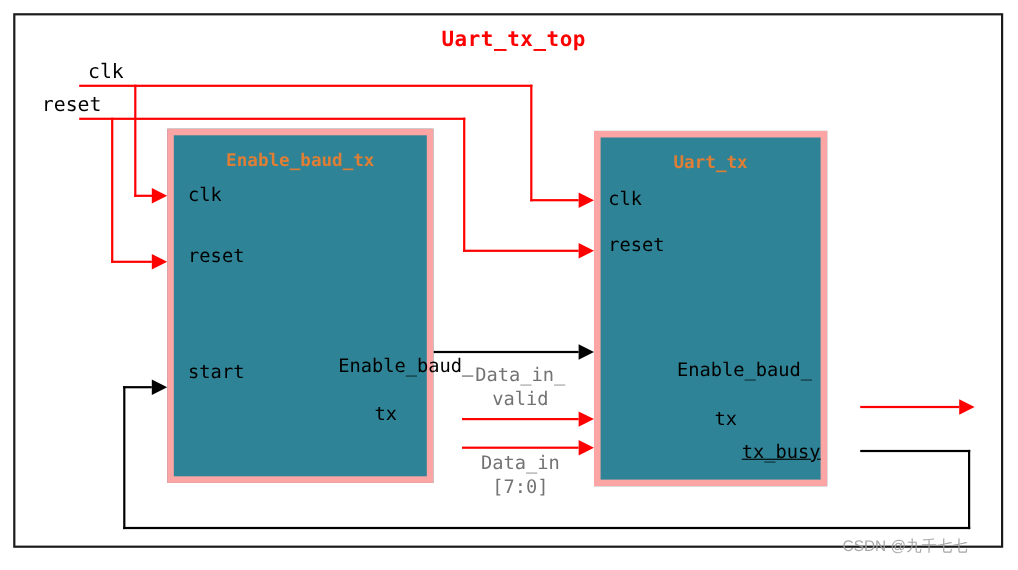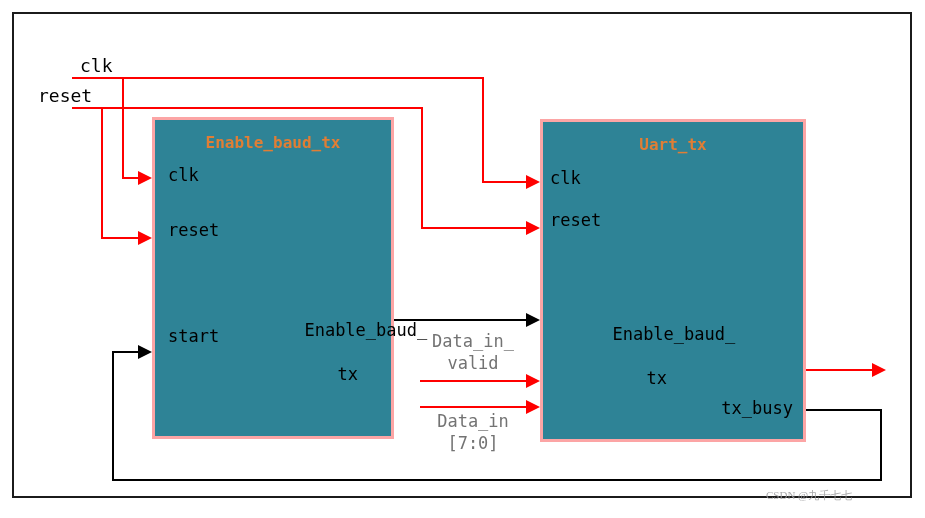--- a/index.html
+++ b/index.html
@@ -11,25 +11,25 @@
   .outer-border {
     position:absolute; left:12px; top:12px; width:896px; height:482px;
     border:2px solid #1b1b1b;
   }
   .diagram-title {
     position:absolute; left:372px; top:25px; width:190px;
     color:#ff0000; font-weight:bold; font-size:19px; text-align:center;
     letter-spacing:0.5px;
   }
   .block {
-    position:absolute; background:#2e8396; border:3px solid #fca5a5;
+    position:absolute; background:#2e8396; border:6px solid #fca5a5;
     box-sizing:border-box;
   }
   .block-enable { left:152px; top:117px; width:242px; height:322px; }
-  .block-uart   { left:540px; top:119px; width:266px; height:323px; }
+  .block-uart   { left:540px; top:119px; width:212px; height:323px; }
   .module-title {
     position:absolute; left:0; top:13px; width:100%;
     color:#e07e35; font-weight:bold; font-size:16px; text-align:center;
   }
   .port {
     position:absolute; color:#000000; font-size:17px; line-height:21px;
     white-space:pre;
   }
   .two-line { text-align:center; line-height:22px; }
   .ext-label {
@@ -45,32 +45,33 @@
   .wire-red { background:#ff0000; }
   .wire-blk { background:#000000; }
   .arr {
     position:absolute; width:0; height:0;
     border-top:7px solid transparent; border-bottom:7px solid transparent;
   }
   .arr-red { border-left:14px solid #ff0000; }
   .arr-blk { border-left:14px solid #000000; }
   .watermark {
     position:absolute; left:766px; top:488px; width:160px;
-    color:#9e9ea0; font-size:11px; opacity:0.9; z-index:10;
-    font-family:Liberation Serif, serif;
+    color:#9e9ea0; font-size:14px; opacity:0.9; z-index:10;
+    font-family:Liberation Sans, sans-serif;
     white-space:nowrap;
   }
 </style>
 </head>
 <body>
 
 <div class="stage">
 
   <div class="outer-border"></div>
 
+  <div class="diagram-title">Uart_tx_top</div>
 
   <div class="ext-label" style="left:80px; top:55px;">clk</div>
   <div class="ext-label" style="left:38px; top:85px;">reset</div>
 
   <div class="h wire-red" style="left:72px;  top:77px;  width:412px;"></div>
   <div class="v wire-red" style="left:122px; top:77px;  height:102px;"></div>
   <div class="h wire-red" style="left:122px; top:177px; width:18px;"></div>
   <div class="arr arr-red" style="left:138px; top:171px;"></div>
   <div class="v wire-red" style="left:482px; top:77px;  height:106px;"></div>
   <div class="h wire-red" style="left:482px; top:181px; width:44px;"></div>
@@ -123,18 +124,18 @@
   </div>
 
   <div class="block block-uart">
     <div class="module-title">Uart_tx</div>
     <div class="port" style="left:7px; top:46px;">clk</div>
     <div class="port" style="left:7px; top:88px;">reset</div>
     <div class="port two-line" style="left:8px; top:179px; width:150px;">
       <span>Enable_baud_</span><br>
       <span>tx</span>
     </div>
-    <div class="port" style="right:10px; top:276px;">tx_busy</div>
+    <div class="port" style="right:0; top:276px;text-decoration:underline;">tx_busy</div>
   </div>
 
   <div class="watermark">CSDN @九千七七</div>
 
 </div>
 
 </body></html>

